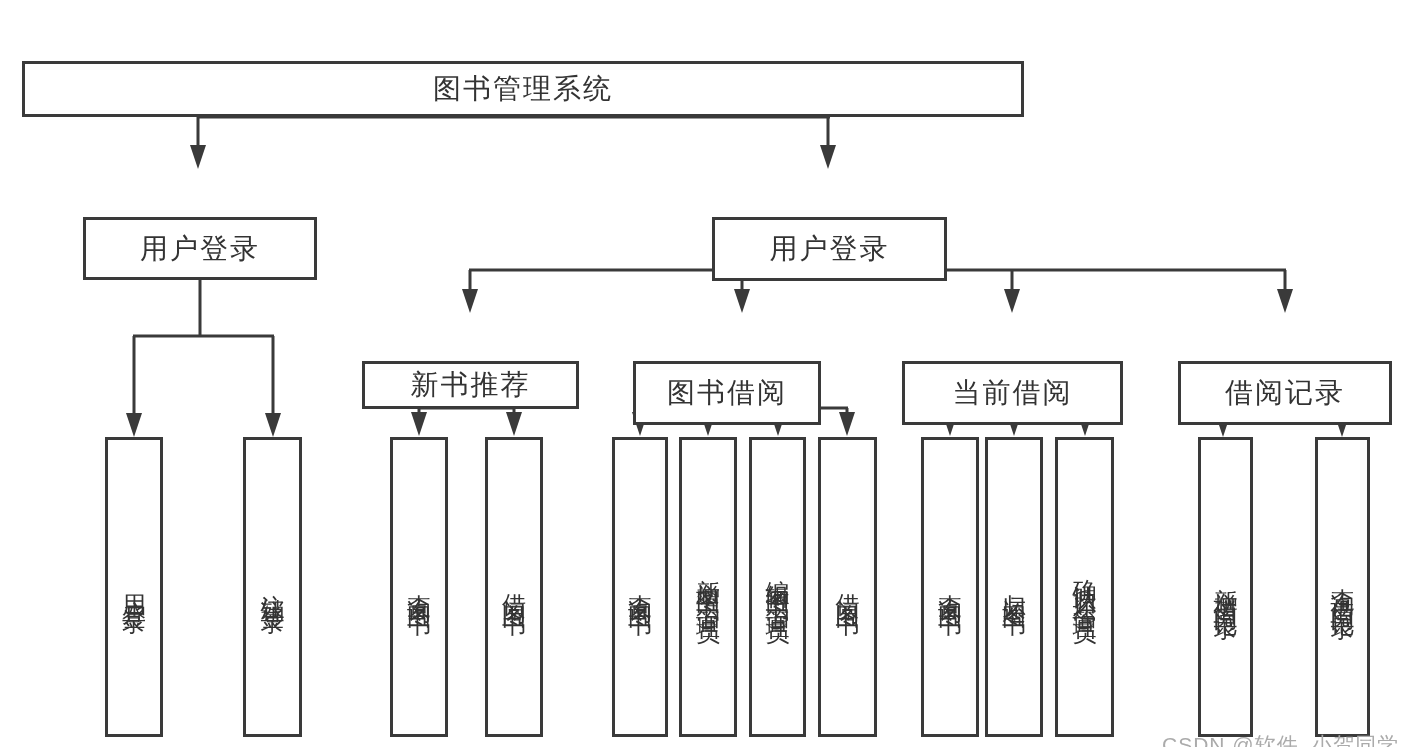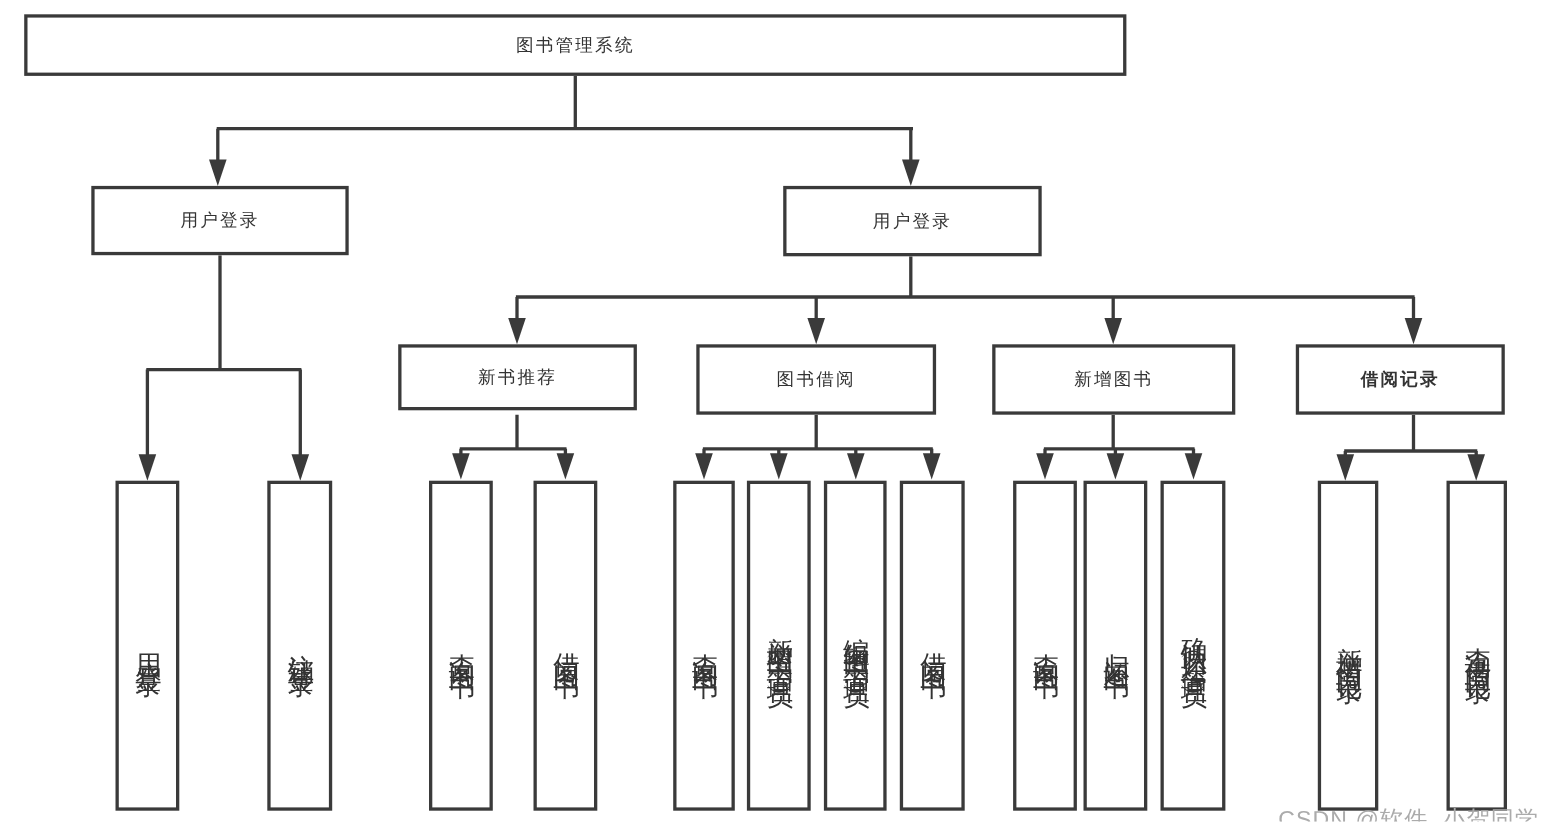--- a/index.html
+++ b/index.html
@@ -29,23 +29,24 @@
     box-sizing: border-box;
     border: 3px solid var(--line);
     background: #ffffff;
     display: flex;
     align-items: center;
     justify-content: center;
     color: var(--text);
     z-index: 2;
   }
   .box.h {
-    font-size: 16px;
+    font-size: 28px;
     letter-spacing: 2px;
     white-space: nowrap;
+    margin-top: 48px;
   }
   .box.v {
     writing-mode: vertical-rl;
     font-size: 24px;
     letter-spacing: 6px;
     line-height: 1;
   }
   .watermark {
     position: absolute;
     z-index: 5;
@@ -98,30 +99,30 @@
     <span>图书管理系统</span>
   </div>
 
   <div class="box h" style="left:83px; top:169px; width:234px; height:63px;">
     <span>用户登录</span>
   </div>
   <div class="box h" style="left:712px; top:169px; width:235px; height:64px;">
     <span>用户登录</span>
   </div>
 
-  <div class="box h" style="left:362px; top:313px; width:217px; height:60px;">
+  <div class="box h" style="left:362px; top:313px; width:217px; height:48px;">
     <span>新书推荐</span>
   </div>
-  <div class="box h" style="left:633px; top:313px; width:218px; height:64px;justify-content:center;">
+  <div class="box h" style="left:633px; top:313px; width:188px; height:64px;justify-content:center;">
     <span>图书借阅</span>
   </div>
   <div class="box h" style="left:902px; top:313px; width:221px; height:64px;">
-    <span>新增图书</span>
+    <span>当前借阅</span>
   </div>
-  <div class="box h" style="left:1178px; top:313px; width:190px; height:64px;font-weight:bold;">
+  <div class="box h" style="left:1178px; top:313px; width:214px; height:64px;">
     <span>借阅记录</span>
   </div>
 
   <div class="box v" style="left:105px; top:437px; width:58px; height:300px;">
     <span>用户登录</span>
   </div>
   <div class="box v" style="left:243px; top:437px; width:59px; height:300px;">
     <span>注销登录</span>
   </div>
   <div class="box v" style="left:390px; top:437px; width:58px; height:300px;">

